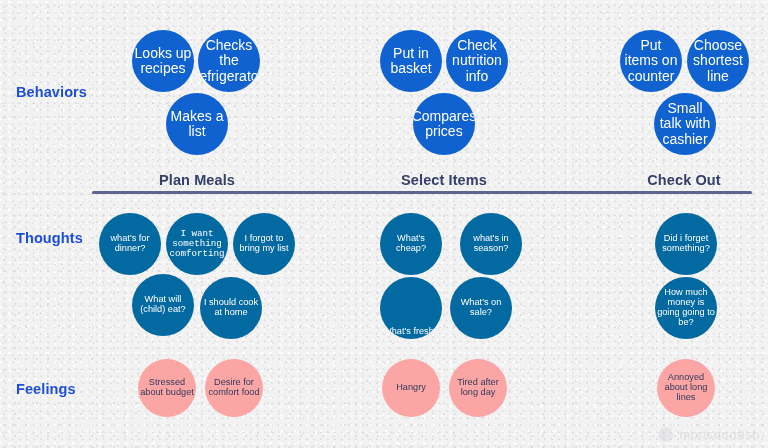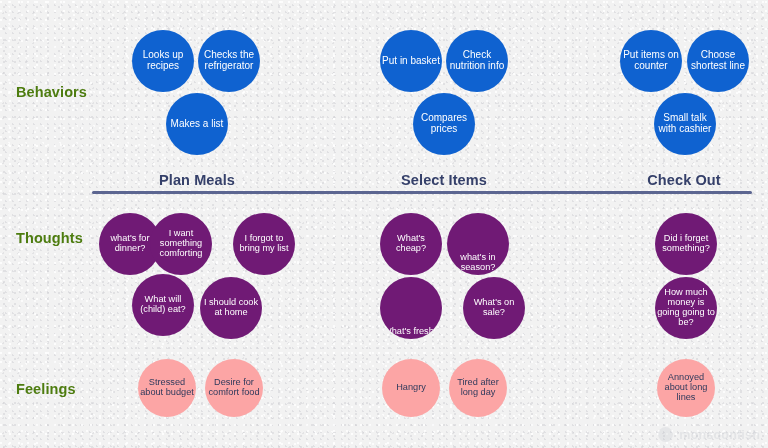--- a/index.html
+++ b/index.html
@@ -27,21 +27,21 @@
       radial-gradient(circle at 84% 77%, rgba(205,205,210,0.5) 0 1px, transparent 1px),
       radial-gradient(circle at 54% 39%, rgba(255,255,255,0.7) 0 1px, transparent 1px),
       radial-gradient(circle at 23% 88%, rgba(208,208,212,0.45) 0 1px, transparent 1px);
     background-size: 9px 9px, 11px 11px, 13px 13px, 7px 7px, 17px 17px, 15px 15px;
   }
 
   .row-label {
     position: absolute;
     font-size: 14.5px;
     font-weight: bold;
-    color: #4d7c0f;
+    color: #1d4ed8;
     letter-spacing: 0.1px;
     white-space: nowrap;
   }
 
   .phase-label {
     position: absolute;
     font-size: 14.5px;
     font-weight: bold;
     color: #35406a;
     letter-spacing: 0.1px;
@@ -66,24 +66,24 @@
     text-align: center;
     line-height: 1.08;
     padding: 2px;
     overflow: hidden;
   }
   .bubble span { display: block; }
 
   .bubble.behavior {
     background: #0f62d0;
     color: #ffffff;
-    font-size: 10px;
+    font-size: 14px;
   }
   .bubble.thought {
-    background: #701a75;
+    background: #0369a1;
     color: #ffffff;
     font-size: 9.2px;
   }
   .bubble.feeling {
     background: #fca5a5;
     color: #2f3a5c;
     font-size: 9.2px;
   }
 
   #watermark {
@@ -150,42 +150,42 @@
     </div>
     <div class="bubble behavior" style="width: 62px; height: 62px; left: 687px; top: 30px;">
       <span>Choose shortest line</span>
     </div>
     <div class="bubble behavior" style="width: 62px; height: 62px; left: 654px; top: 93px;">
       <span>Small talk with cashier</span>
     </div>
     <div class="bubble thought" style="width: 62px; height: 62px; left: 99px; top: 213px;">
       <span>what's for dinner?</span>
     </div>
-    <div class="bubble thought" style="width: 62px; height: 62px; left: 150px; top: 213px;">
+    <div class="bubble thought" style="width: 62px; height: 62px; left: 166px; top: 213px; font-family: Liberation Mono, monospace;">
       <span>I want something comforting</span>
     </div>
     <div class="bubble thought" style="width: 62px; height: 62px; left: 233px; top: 213px;">
       <span>I forgot to bring my list</span>
     </div>
     <div class="bubble thought" style="width: 62px; height: 62px; left: 132px; top: 274px;">
       <span>What will (child) eat?</span>
     </div>
     <div class="bubble thought" style="width: 62px; height: 62px; left: 200px; top: 277px;">
       <span>I should cook at home</span>
     </div>
     <div class="bubble thought" style="width: 62px; height: 62px; left: 380px; top: 213px;">
       <span>What's cheap?</span>
     </div>
-    <div class="bubble thought" style="width: 62px; height: 62px; left: 447px; top: 213px; align-items: flex-end;">
+    <div class="bubble thought" style="width: 62px; height: 62px; left: 460px; top: 213px;">
       <span>what's in season?</span>
     </div>
     <div class="bubble thought" style="width: 62px; height: 62px; left: 380px; top: 277px; align-items: flex-end;">
       <span>What's fresh?</span>
     </div>
-    <div class="bubble thought" style="width: 62px; height: 62px; left: 463px; top: 277px;">
+    <div class="bubble thought" style="width: 62px; height: 62px; left: 450px; top: 277px;">
       <span>What's on sale?</span>
     </div>
     <div class="bubble thought" style="width: 62px; height: 62px; left: 655px; top: 213px;">
       <span>Did i forget something?</span>
     </div>
     <div class="bubble thought" style="width: 62px; height: 62px; left: 655px; top: 277px;">
       <span>How much money is going going to be?</span>
     </div>
     <div class="bubble feeling" style="width: 58px; height: 58px; left: 138px; top: 359px;">
       <span>Stressed about budget</span>

